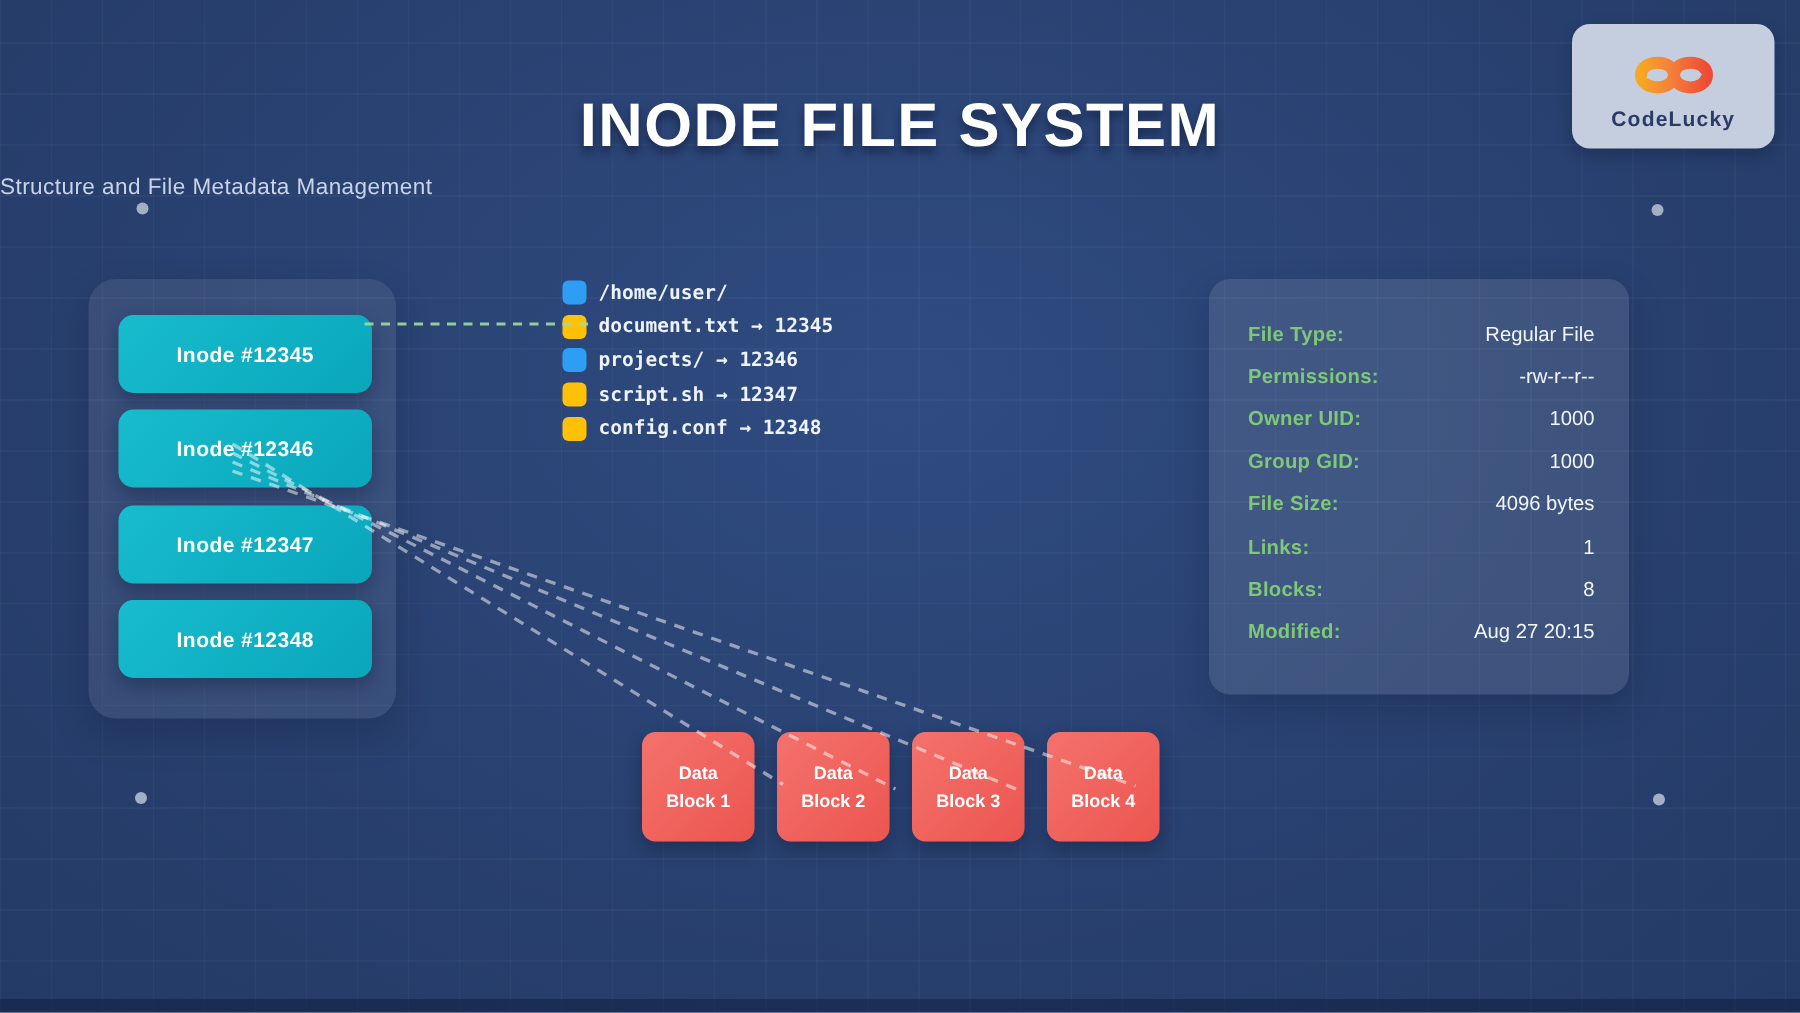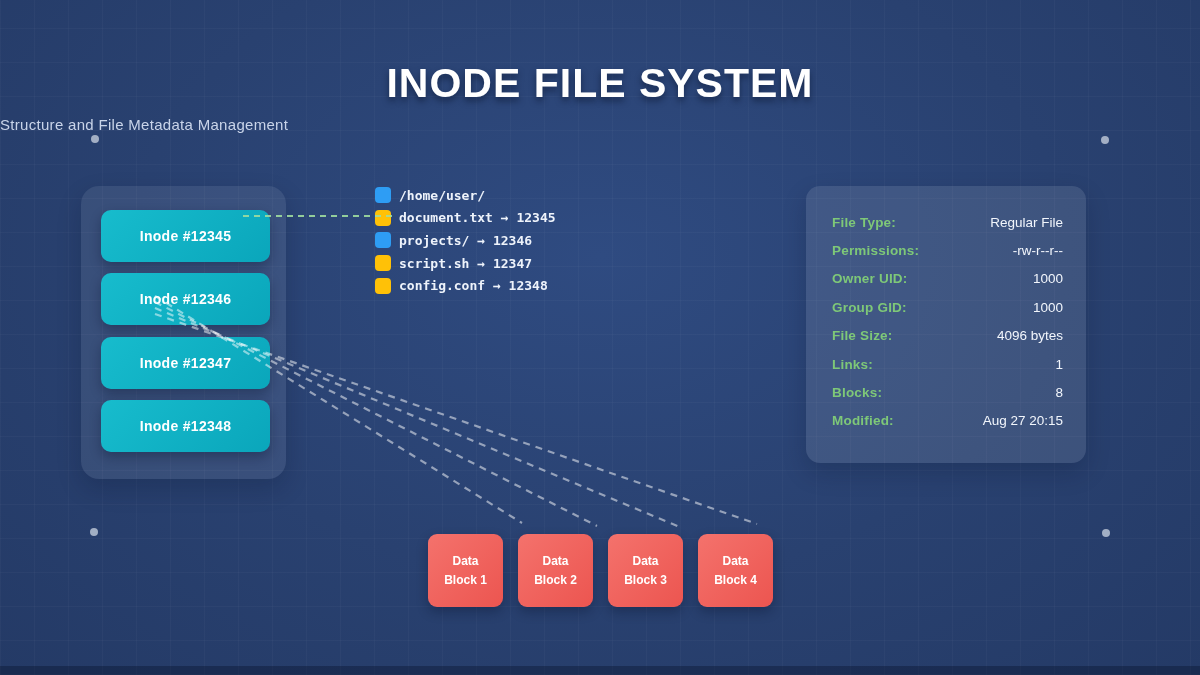--- a/index.html
+++ b/index.html
@@ -63,21 +63,21 @@
     position: absolute;
     width: 8px; height: 8px;
     border-radius: 50%;
     background: #b9c3d3;
     opacity: 0.85;
   }
 
   
   .inode-panel {
     position: absolute;
-    left: 81px; top: 186px;
+    left: 59px; top: 186px;
     width: 205px; height: 293px;
     background: rgba(255,255,255,0.08);
     border-radius: 18px;
     box-shadow: 0 10px 25px rgba(5,15,40,0.2);
   }
   .inode-box {
     position: absolute;
     left: 20px;
     width: 169px; height: 52px;
     border-radius: 10px;
@@ -159,21 +159,20 @@
   }
   .data-block {
     width: 75px; height: 73px;
     border-radius: 9px;
     background: linear-gradient(135deg, #f4726c 0%, #ec5550 100%);
     box-shadow: 0 5px 12px rgba(5,15,40,0.32);
     display: flex;
     align-items: center;
     justify-content: center;
     text-align: center;
-    margin-top: 46px;
   }
   .data-block-label {
     width: 56px;
     color: #ffffff;
     font-size: 12px;
     font-weight: 700;
     line-height: 1.55;
   }
 
   
@@ -201,20 +200,35 @@
     <line x1="243" y1="216" x2="394" y2="216" stroke="#9fdc9f" stroke-width="2" stroke-dasharray="6 5" opacity="0.9"></line>
     <line x1="155" y1="296" x2="522" y2="523" stroke="#ffffff" stroke-width="2.2" stroke-dasharray="7 6" opacity="0.5"></line>
     <line x1="155" y1="302" x2="597" y2="526" stroke="#ffffff" stroke-width="2.2" stroke-dasharray="7 6" opacity="0.5"></line>
     <line x1="155" y1="308" x2="682" y2="528" stroke="#ffffff" stroke-width="2.2" stroke-dasharray="7 6" opacity="0.5"></line>
     <line x1="155" y1="314" x2="757" y2="524" stroke="#ffffff" stroke-width="2.2" stroke-dasharray="7 6" opacity="0.5"></line>
   </svg>
 
   <div class="page-title">INODE FILE SYSTEM</div>
   <div class="page-subtitle">Structure and File Metadata Management</div>
 
+  <div class="logo-card">
+    <svg class="logo-symbol" width="62" height="40" viewBox="0 0 62 40">
+      <defs>
+        <linearGradient id="infGrad" x1="0%" y1="0%" x2="100%" y2="0%">
+          <stop offset="0%" stop-color="#f6a723"></stop>
+          <stop offset="45%" stop-color="#f4803a"></stop>
+          <stop offset="100%" stop-color="#ee4b36"></stop>
+        </linearGradient>
+      </defs>
+      <path d="M 31 20 C 31 9, 9 9, 9 20 C 9 31, 31 31, 31 20 C 31 9, 53 9, 53 20 C 53 31, 31 31, 31 20 Z" fill="none" stroke="url(#infGrad)" stroke-width="8" stroke-linecap="round"></path>
+      <path d="M 12 22 Q 18 16 26 18 Q 20 24 12 22 Z" fill="#c4cedf"></path>
+      <path d="M 36 18 Q 44 14 50 20 Q 42 22 36 18 Z" fill="#c4cedf"></path>
+    </svg>
+    <div class="logo-text">CodeLucky</div>
+  </div>
 
   <div class="deco-dot" style="left:91px; top:135px;"></div>
   <div class="deco-dot" style="left:1101px; top:136px;"></div>
   <div class="deco-dot" style="left:90px; top:528px;"></div>
   <div class="deco-dot" style="left:1102px; top:529px;"></div>
 
   <div class="inode-panel">
     <div class="inode-box">
       <span>Inode #12345</span>
     </div>

